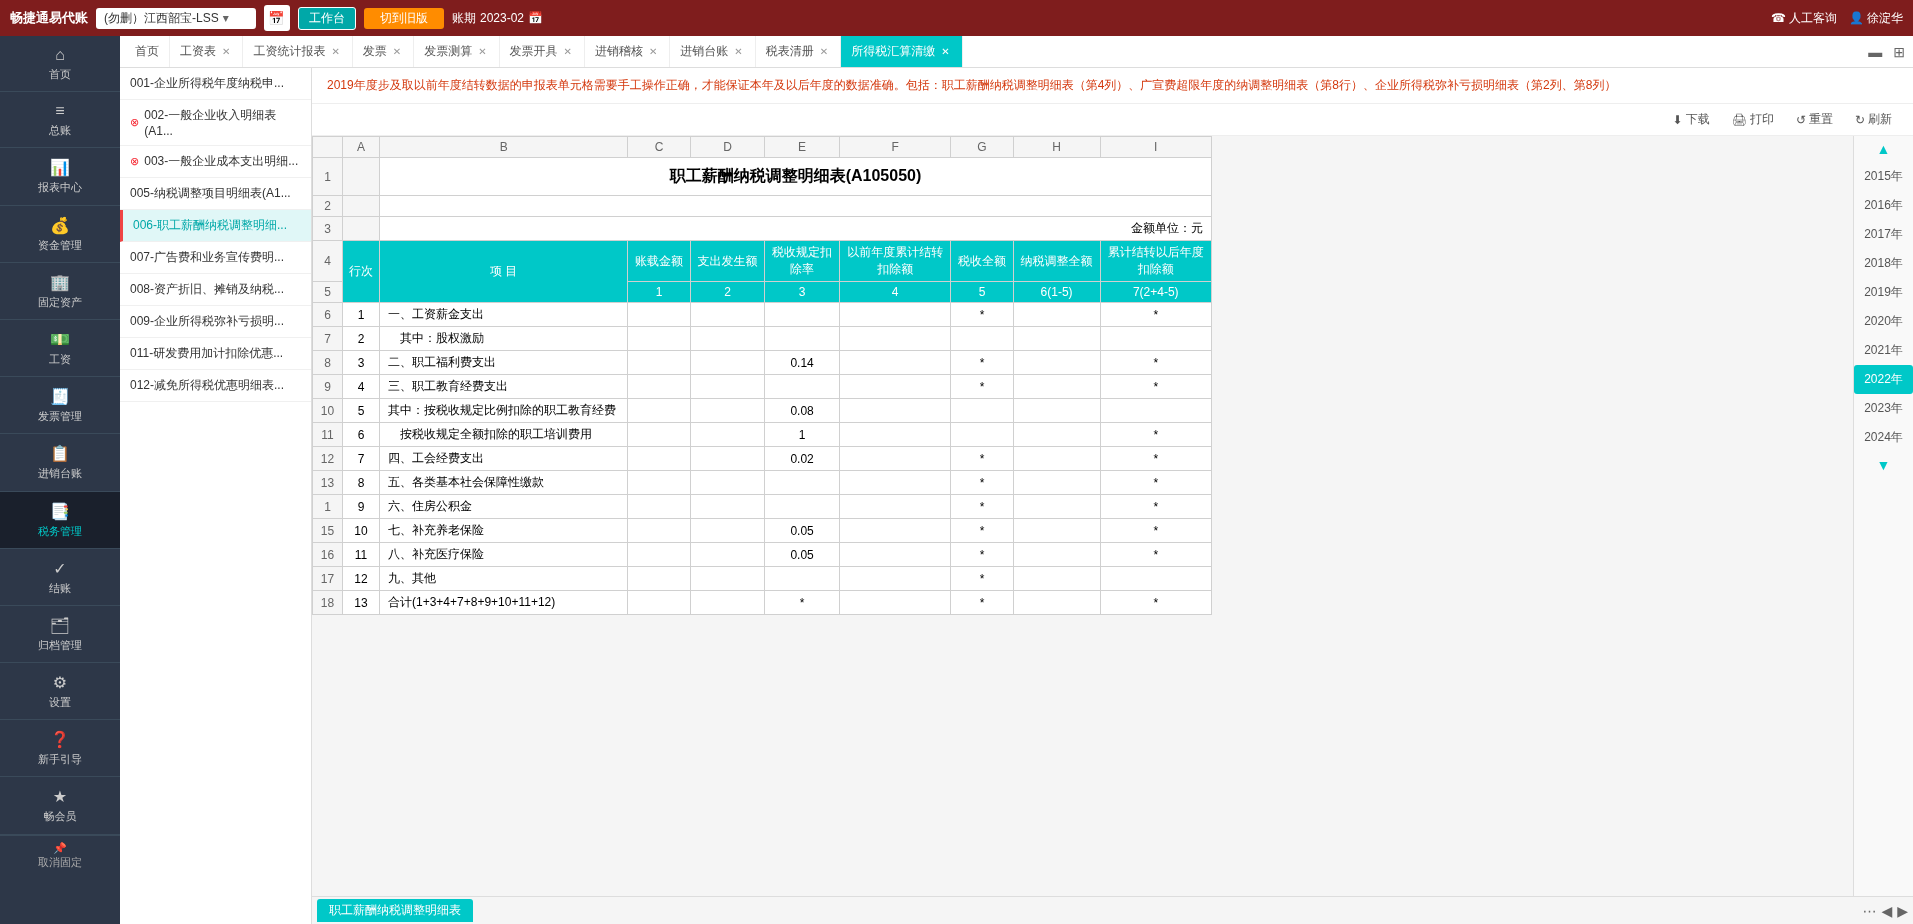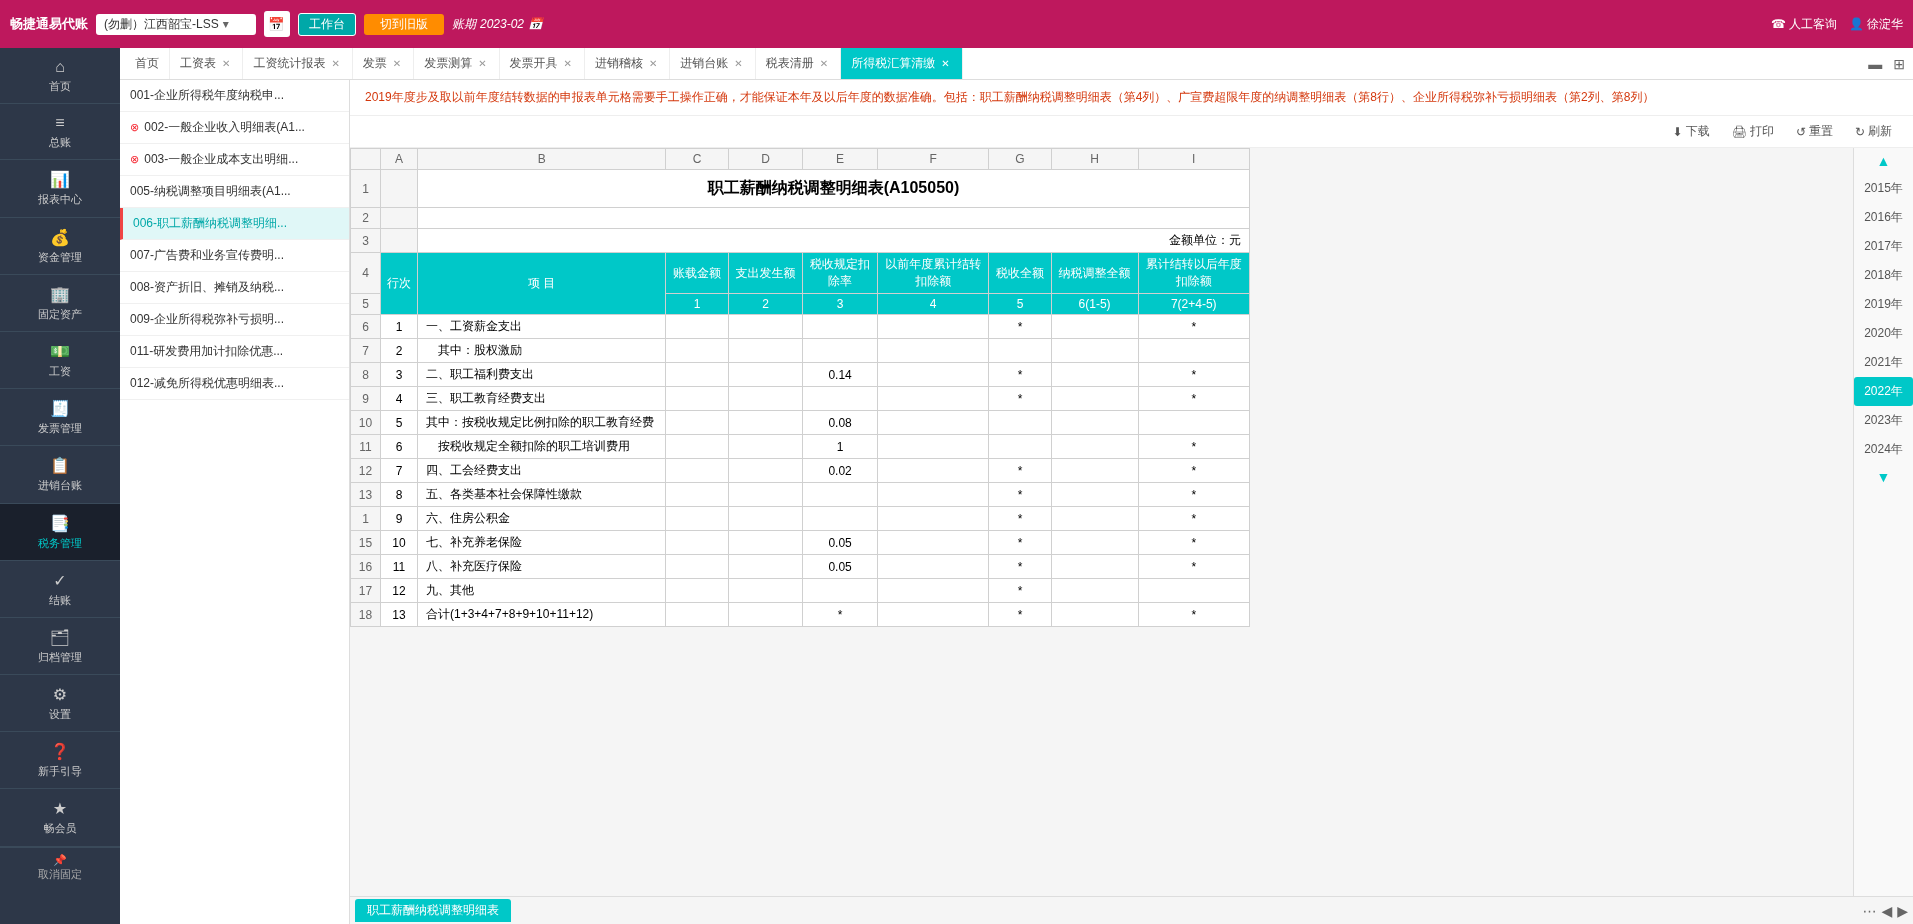--- a/index.html
+++ b/index.html
@@ -1,25 +1,25 @@
 <!DOCTYPE html>
 <html><head>
   <meta charset="utf-8">
   <style>
     * { box-sizing: border-box; margin: 0; padding: 0; }
     body { font-family: 'Microsoft YaHei', SimSun, sans-serif; font-size: 12px; background: #f0f2f5; display: flex; flex-direction: column; height: 924px; overflow: hidden; }
 
     
-    .top-bar { height: 48px; background: #be185d; display: flex; align-items: center; padding: 0 10px; gap: 8px; flex-shrink: 0; }
+    .top-bar { height: 36px; background: #7f1d1d; display: flex; align-items: center; padding: 0 10px; gap: 8px; flex-shrink: 0; }
     .top-bar-company { background: white; border-radius: 3px; padding: 2px 8px; font-size: 12px; color: #333; display: flex; align-items: center; gap: 4px; min-width: 160px; }
     .top-bar-company .arrow { color: #666; }
     .top-bar-icon-btn { background: white; border: none; border-radius: 3px; width: 26px; height: 26px; display: flex; align-items: center; justify-content: center; cursor: pointer; color: #555; }
     .top-bar-workbench { background: #00a8a8; border: 1px solid white; border-radius: 3px; padding: 2px 10px; color: white; font-size: 12px; cursor: pointer; }
     .top-bar-switch { background: #ff8c00; border-radius: 3px; padding: 2px 16px; color: white; font-size: 12px; cursor: pointer; border: none; }
-    .top-bar-period { color: white; font-size: 12px; display: flex; align-items: center; gap: 4px; font-style: italic; }
+    .top-bar-period { color: white; font-size: 12px; display: flex; align-items: center; gap: 4px; }
     .top-bar-right { margin-left: auto; display: flex; align-items: center; gap: 12px; color: white; font-size: 12px; }
     .top-bar-right span { cursor: pointer; display: flex; align-items: center; gap: 3px; }
 
     
     .main-layout { display: flex; flex: 1; overflow: hidden; }
 
     
     .sidebar { width: 120px; background: #2d3748; flex-shrink: 0; display: flex; flex-direction: column; overflow-y: auto; }
     .sidebar-item { display: flex; flex-direction: column; align-items: center; justify-content: center; padding: 10px 5px; color: #ccc; cursor: pointer; font-size: 11px; gap: 4px; border-bottom: 1px solid #3a4a5a; }
     .sidebar-item.active { background: #1a202c; color: #00c8c8; }
@@ -35,21 +35,21 @@
     .tab-item.active { background: #00c8c8; color: white; }
     .tab-item .close-x { color: #999; font-size: 10px; cursor: pointer; padding: 0 2px; }
     .tab-item.active .close-x { color: white; }
     .tabs-bar-right { margin-left: auto; display: flex; align-items: center; gap: 5px; }
     .tabs-bar-right span { cursor: pointer; font-size: 14px; color: #666; padding: 0 3px; }
 
     
     .sub-area { display: flex; flex: 1; overflow: hidden; }
 
     
-    .left-panel { width: 230px; background: #fff; border-right: 1px solid #ddd; flex-shrink: 0; overflow-y: auto; }
+    .left-panel { width: 192px; background: #fff; border-right: 1px solid #ddd; flex-shrink: 0; overflow-y: auto; }
     .left-panel-item { padding: 7px 10px; cursor: pointer; font-size: 12px; color: #333; border-bottom: 1px solid #f0f0f0; display: flex; align-items: center; gap: 5px; }
     .left-panel-item.active { background: #e0f7f7; color: #00a8a8; border-left: 3px solid #ef4444; }
     .left-panel-item .error-icon { color: #f5222d; font-size: 11px; }
 
     
     .right-content { flex: 1; display: flex; flex-direction: column; overflow: hidden; }
 
     
     .warning-bar { background: #fff; padding: 8px 15px; font-size: 12px; color: #d4380d; border-bottom: 1px solid #eee; flex-shrink: 0; line-height: 1.6; }
 

